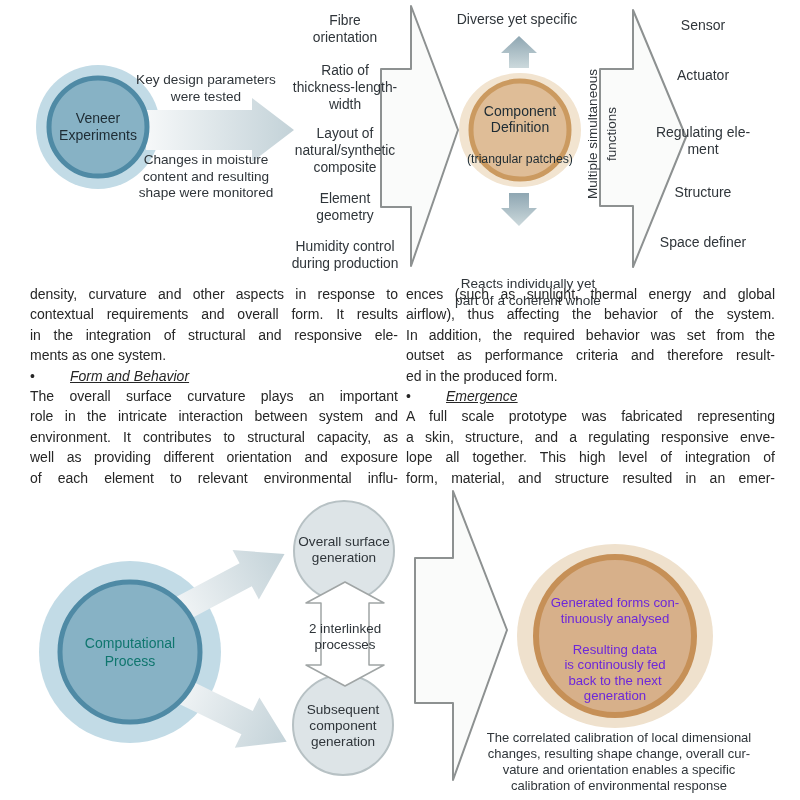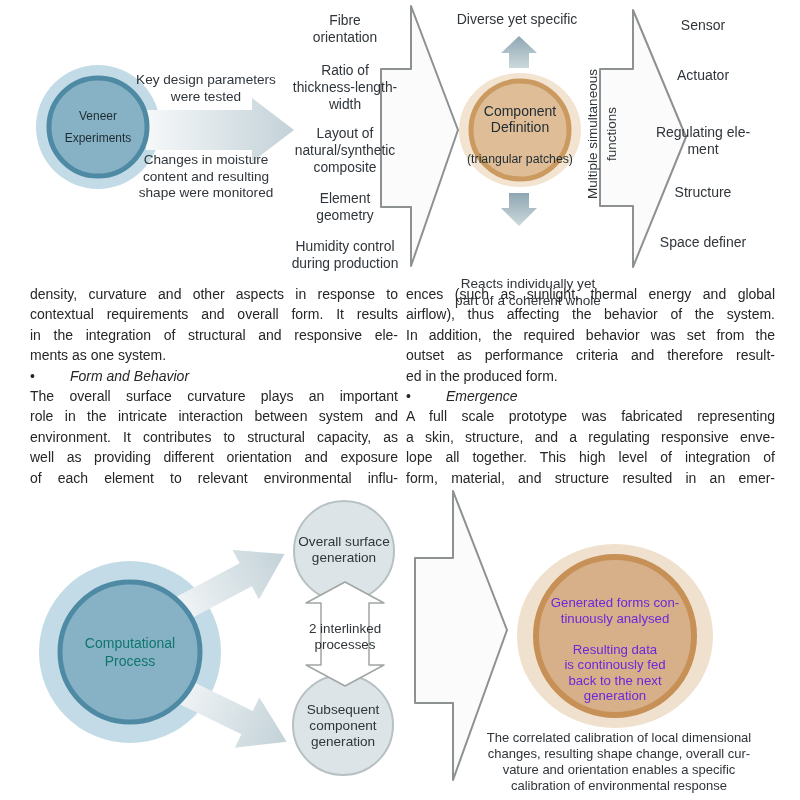--- a/index.html
+++ b/index.html
@@ -6,42 +6,42 @@
   .page{position:relative;width:800px;height:800px;background:#fff;overflow:hidden;
         font-family:"Liberation Sans",sans-serif;color:#2f353a;}
   section{position:absolute;left:0;width:800px;}
   .top-diagram{top:0;height:285px;}
   .bottom-diagram{top:490px;height:310px;}
   svg{position:absolute;left:0;top:0;}
   
   .lbl{position:absolute;white-space:pre-line;text-align:center;transform:translateX(-50%);
        font-size:13.6px;line-height:16.5px;color:#2f353a;}
   .lbl.c{transform:translate(-50%,-50%);}
-  .veneer{left:98px;top:127px;font-size:12px;line-height:22px;color:#1d2b33;}
+  .veneer{left:98px;top:127px;font-size:14px;line-height:17px;color:#1d2b33;}
   .keyparams{left:206px;top:72px;}
   .moisture{left:206px;top:152px;}
   .param{left:345px;line-height:17px;font-size:13.8px;}
   .p0{top:12px}.p1{top:62px}.p2{top:125px}.p3{top:190px}.p4{top:238px}
   .diverse{left:517px;top:11px;font-size:14px;}
   .comp{left:520px;top:135px;color:#1d2b33;}
   .comp .t{display:block;white-space:pre-line;font-size:14px;line-height:16.5px;}
   .comp .sub{display:block;font-size:12.3px;line-height:15px;}
   .reacts{left:528px;top:228px;margin-top:48px;}
   .multifunc{left:602px;top:134px;transform:translate(-50%,-50%) rotate(-90deg);
              font-size:13.5px;line-height:19px;}
   .func{left:703px;font-size:14px;line-height:17px;}
   .f0{top:17px}.f1{top:67px}.f2{top:124px}.f3{top:184px}.f4{top:234px}
   
   .col{position:absolute;top:284px;width:368px;font-size:14px;line-height:20.4px;
        color:#262626;}
   .col-left{left:30px;}
   .col-right{left:406px;width:369px;}
   .line{text-align:justify;text-align-last:justify;}
   .line.short{text-align-last:left;}
-  .line.bullet{text-align-last:left;}
+  .line.bullet{text-align-last:left;text-decoration:underline;}
   .line.bullet .bu{display:inline-block;width:40px;}
   .line.bullet i{font-style:italic;}
   
   .compprocess{left:130px;top:162px;font-size:14px;line-height:17.5px;color:#0f766e;}
   .overall{left:344px;top:60px;line-height:16px;}
   .interlinked{left:345px;top:147px;line-height:16px;font-size:13.4px;}
   .subsequent{left:343px;top:236px;line-height:15.8px;}
   .generated{left:615px;top:159px;font-size:13.2px;line-height:15.5px;color:#6d28d9;}
   .caption{left:619px;top:240px;width:320px;font-size:13px;line-height:16px;}
 </style>

